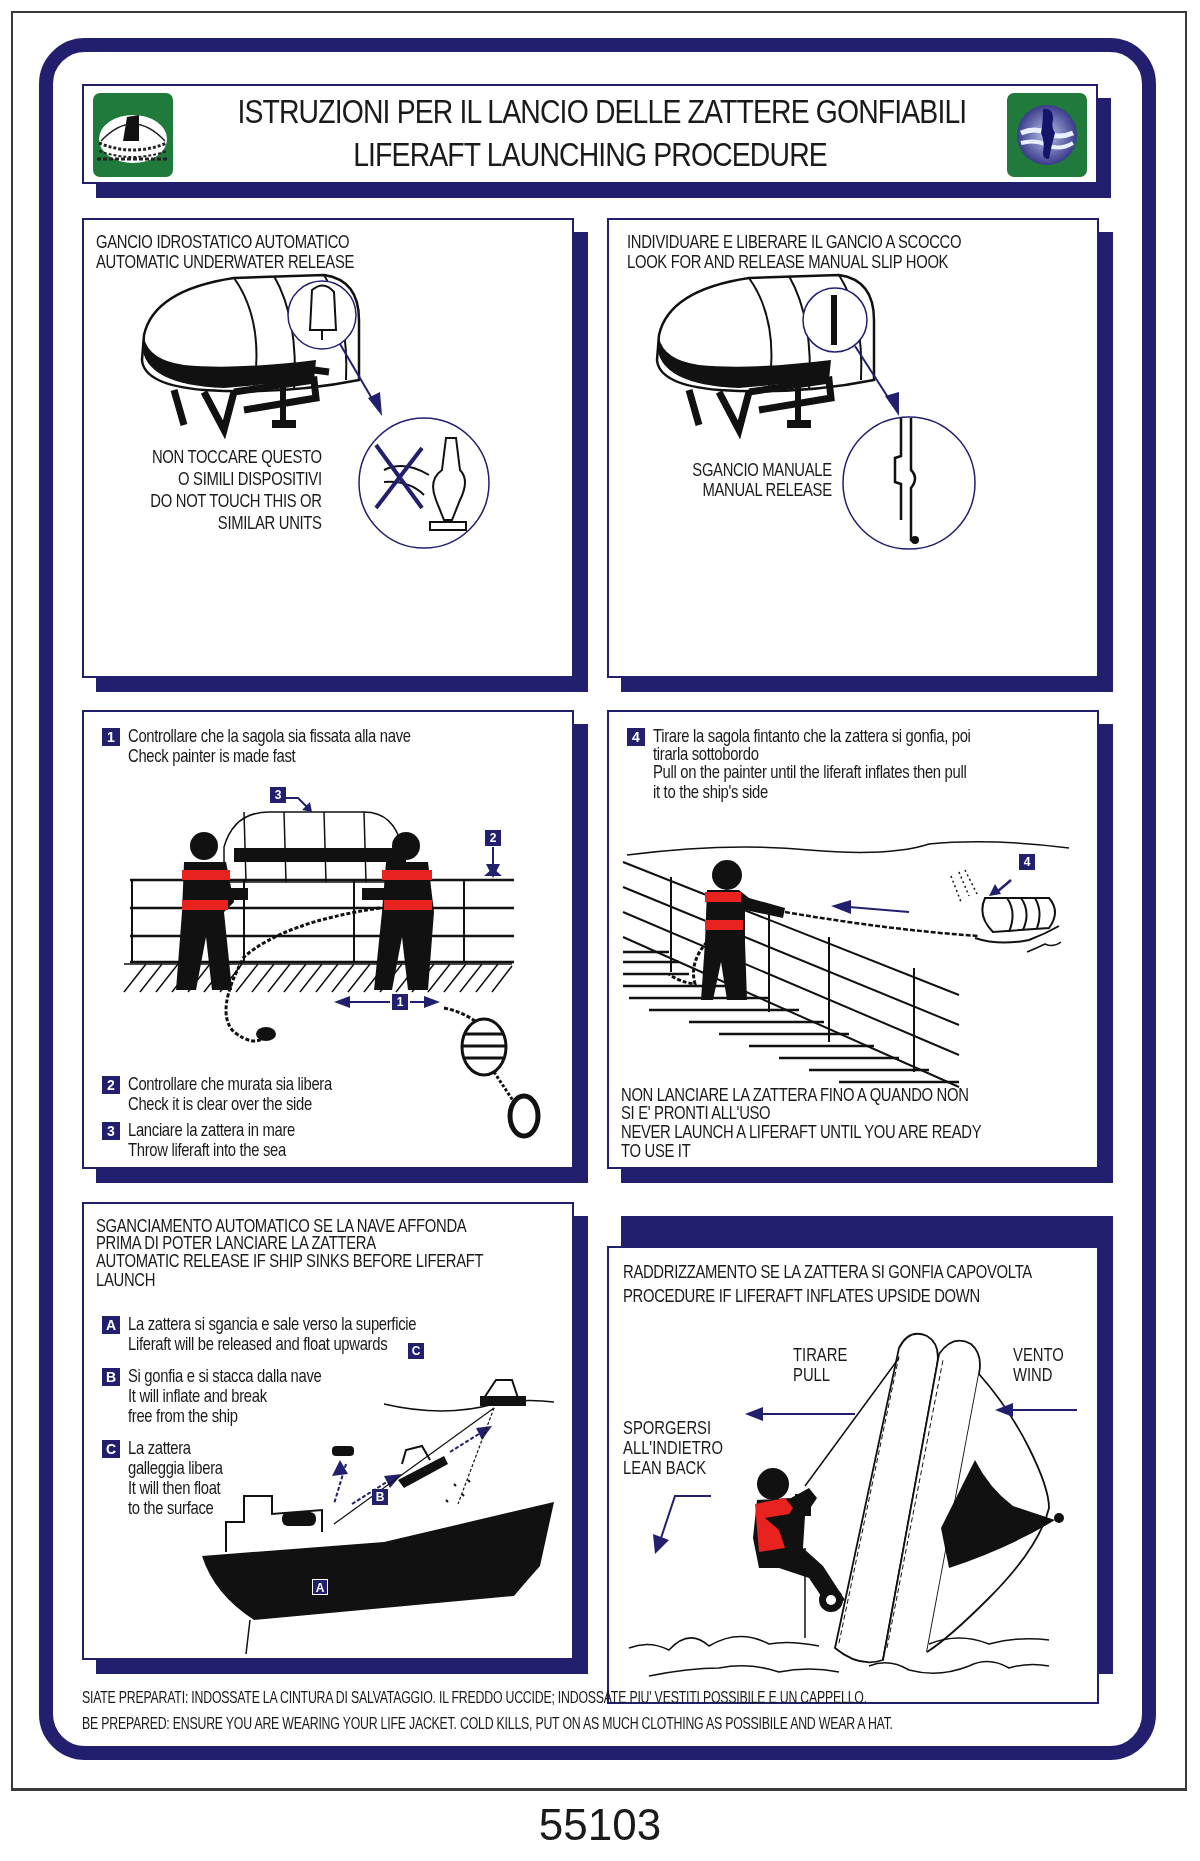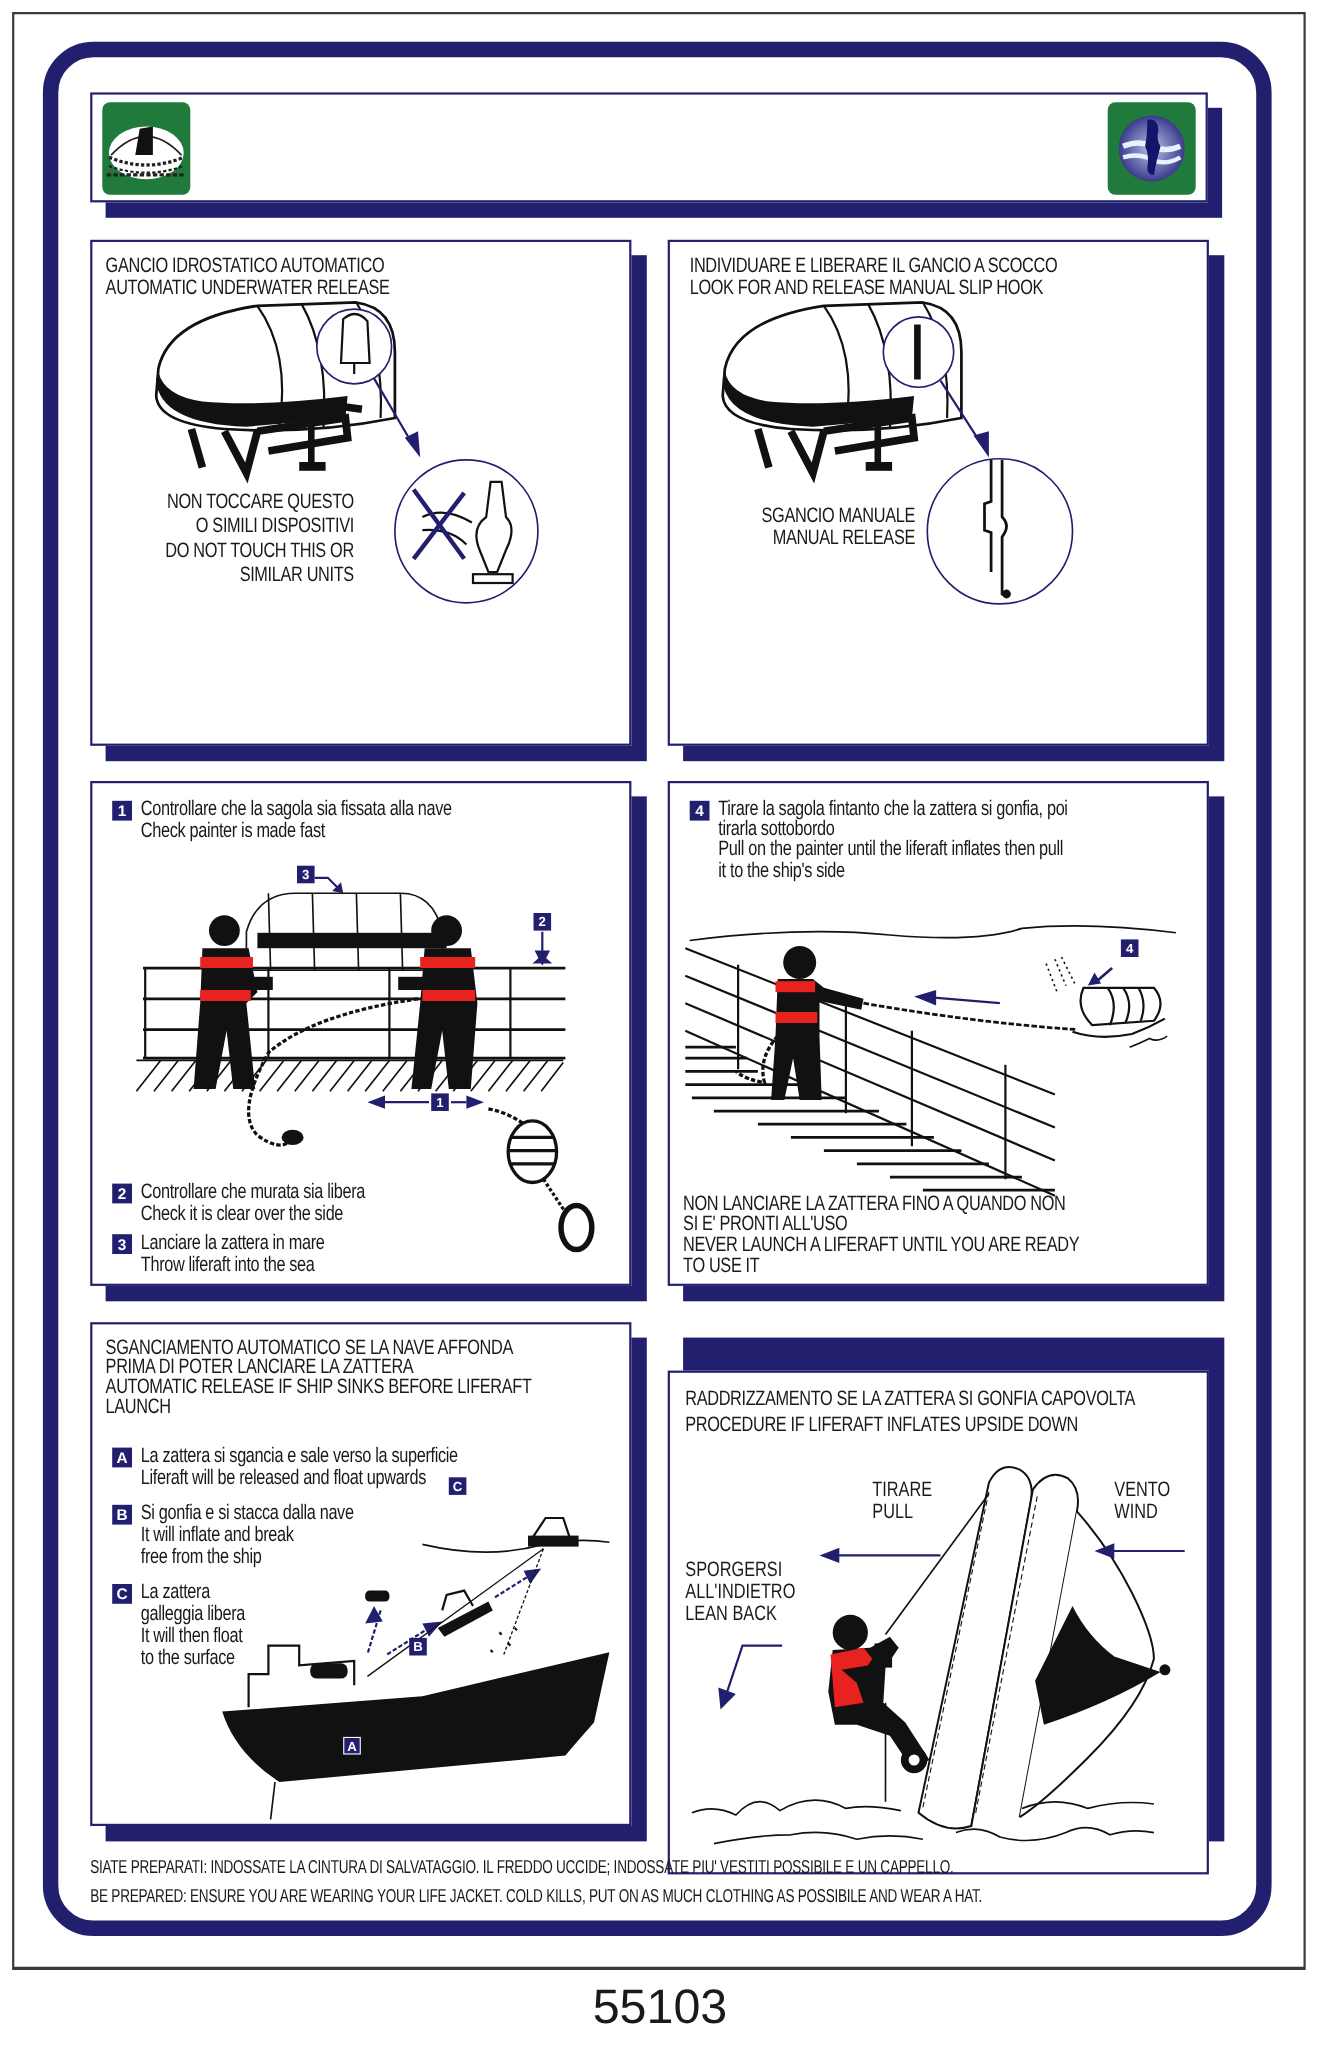--- a/index.html
+++ b/index.html
@@ -59,20 +59,24 @@
 <div class="hdr">
   <div class="hdr-icon left">
     <svg width="80" height="84" viewBox="0 0 80 84">
       <ellipse cx="40" cy="46" rx="34" ry="24" fill="#fff"></ellipse>
       <path d="M8 48 Q40 14 72 48" fill="#fff" stroke="#222" stroke-width="1.5"></path>
       <path d="M30 48 L34 24 L46 22 L46 48 Z" fill="#111"></path>
       <path d="M6 50 Q40 64 74 50" fill="none" stroke="#222" stroke-width="3" stroke-dasharray="3 2"></path>
       <path d="M6 58 Q40 70 74 58" fill="none" stroke="#222" stroke-width="2" stroke-dasharray="3 2"></path>
       <line x1="4" y1="66" x2="76" y2="66" stroke="#222" stroke-width="3" stroke-dasharray="4 2"></line>
     </svg>
+  </div>
+  <div class="hdr-title">
+    <span class="hdr-line">ISTRUZIONI PER IL LANCIO DELLE ZATTERE GONFIABILI</span>
+    <span class="hdr-line">LIFERAFT LAUNCHING PROCEDURE</span>
   </div>
   <div class="hdr-icon right">
     <svg width="80" height="84" viewBox="0 0 80 84">
       <defs>
         <radialGradient id="gblue" cx="50%" cy="50%" r="50%">
           <stop offset="0%" stop-color="#b8c4e8"></stop>
           <stop offset="100%" stop-color="#3b3a8c"></stop>
         </radialGradient>
       </defs>
       <circle cx="40" cy="42" r="30" fill="url(#gblue)"></circle>

